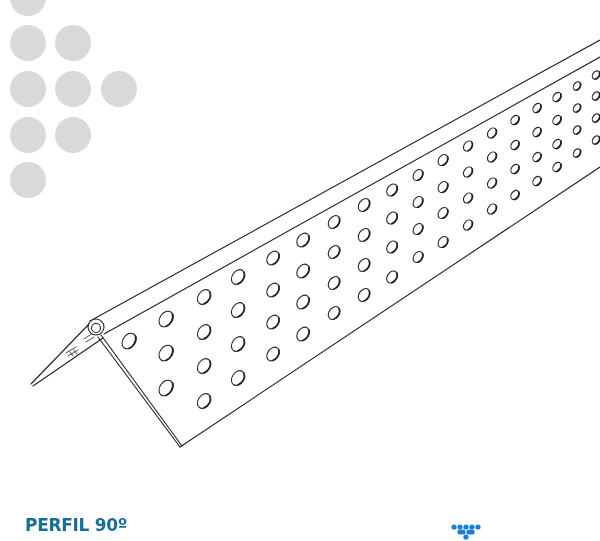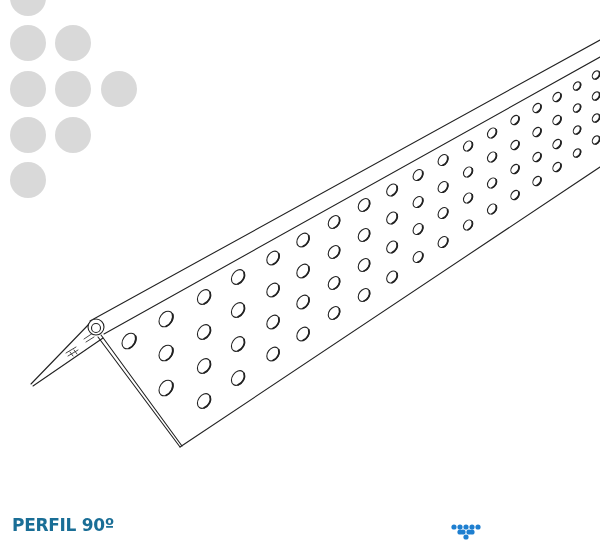--- a/index.html
+++ b/index.html
@@ -1,19 +1,19 @@
 <!DOCTYPE html>
 <html><head>
 <meta charset="utf-8">
 <style>
   html, body { margin: 0; padding: 0; background: #ffffff; }
   body { width: 600px; height: 541px; position: relative; overflow: hidden; font-family: "DejaVu Sans", sans-serif; }
   #drawing { position: absolute; left: 0; top: 0; width: 600px; height: 541px; }
   .product-title {
-    position: absolute; left: 12px; top: 515px;
+    position: absolute; left: 25px; top: 515px;
     font-family: "DejaVu Sans", sans-serif; font-weight: bold;
     font-size: 17px; letter-spacing: -0.3px; color: #1a6e96; white-space: nowrap;
   }
   .brand-logo { position: absolute; left: 450px; top: 522px; width: 32px; height: 19px; }
 </style>
 </head>
 <body>
 
 <svg id="drawing" viewBox="0 0 600 541" xmlns="http://www.w3.org/2000/svg">
   <g id="decor-dots">

